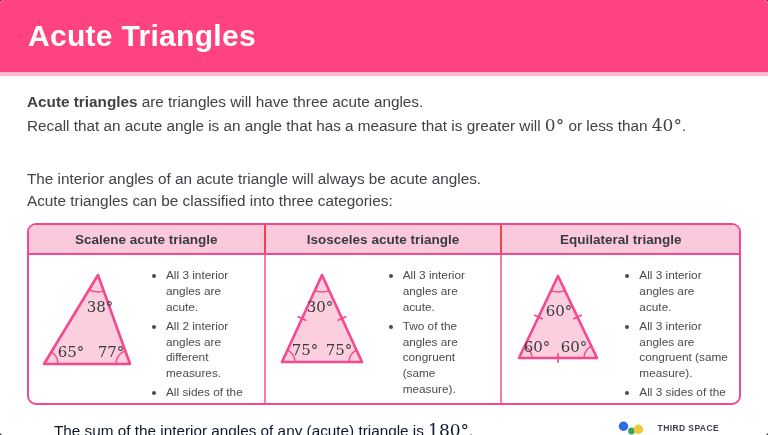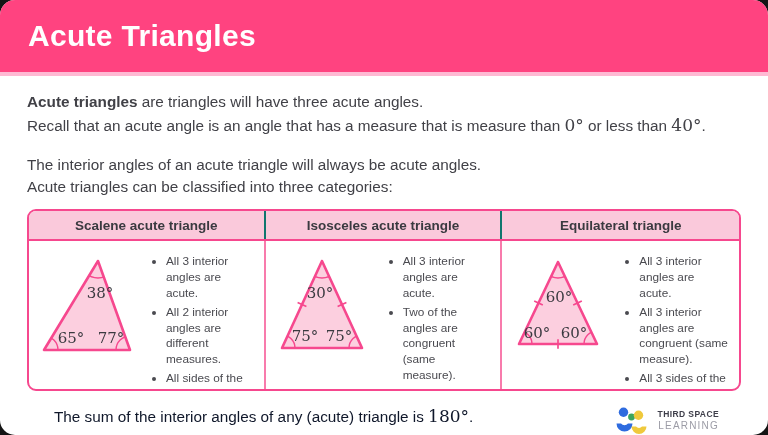--- a/index.html
+++ b/index.html
@@ -6,21 +6,21 @@
   html,body { width:768px; height:435px; }
   body {
     background:#141414;
     font-family:"Liberation Sans","DejaVu Sans",sans-serif;
     position:relative;
     overflow:hidden;
   }
   .card {
     position:absolute; inset:0;
     background:#ffffff;
-    border-radius:15px;
+    border-radius:3px;
     overflow:hidden;
   }
   .page-header {
     height:76px;
     background:#FF4380;
     border-bottom:4px solid #FFB9D3;
     display:flex; align-items:center;
     padding:0 28px;
   }
   .page-title {
@@ -28,21 +28,21 @@
     font-size:30px;
     font-weight:bold;
     letter-spacing:0.3px;
   }
   .content { padding:15px 27px 0 27px; }
   .para {
     font-size:15.3px;
     color:#414147;
     line-height:1.42;
   }
-  .para + .para { margin-top:17px; }
+  .para + .para { margin-top:31px; }
   .b { font-weight:bold; }
   .math {
     font-family:"DejaVu Serif","Liberation Serif",serif;
     font-size:17px;
   }
   
   .cat-table {
     margin-top:12px;
     border:2px solid #F6488E;
     border-radius:9px;
@@ -50,21 +50,21 @@
     background:#fff;
   }
   .thead, .tbody { display:grid; grid-template-columns:1fr 1fr 1fr; }
   .th {
     background:#FAC9DB;
     text-align:center;
     padding:7px 4px 6px;
     font-size:13.5px;
     font-weight:600;
     color:#3A3A40;
-    border-right:2px solid #0f766e;
+    border-right:2px solid #ef4444;
   }
   .th:last-child { border-right:none; }
   .tbody { border-top:2px solid #F6488E; }
   .td {
     border-right:2px solid #F87BAC;
     height:148px;
     display:flex;
     align-items:flex-start;
     padding:11px 6px 8px 9px;
   }
@@ -100,21 +100,21 @@
 <body>
 
 <div class="card">
 
   <div class="page-header">
     <div class="page-title">Acute Triangles</div>
   </div>
 
   <div class="content">
 
-    <p class="para"><span class="b">Acute triangles</span><span> are triangles will have three acute angles.</span><br><span>Recall that an acute angle is an angle that has a measure that is measure than </span><span class="math">0°</span><span> or less than </span><span class="math">40°</span><span>.</span></p>
+    <p class="para"><span class="b">Acute triangles</span><span> are triangles will have three acute angles.</span><br><span>Recall that an acute angle is an angle that has a measure that is greater will </span><span class="math">0°</span><span> or less than </span><span class="math">40°</span><span>.</span></p>
 
     <p class="para"><span>The interior angles of an acute triangle will always be acute angles.</span><br><span>Acute triangles can be classified into three categories:</span></p>
 
     <div class="cat-table">
       <div class="thead">
         <div class="th">Scalene acute triangle</div>
         <div class="th">Isosceles acute triangle</div>
         <div class="th">Equilateral triangle</div>
       </div>
       <div class="tbody">

